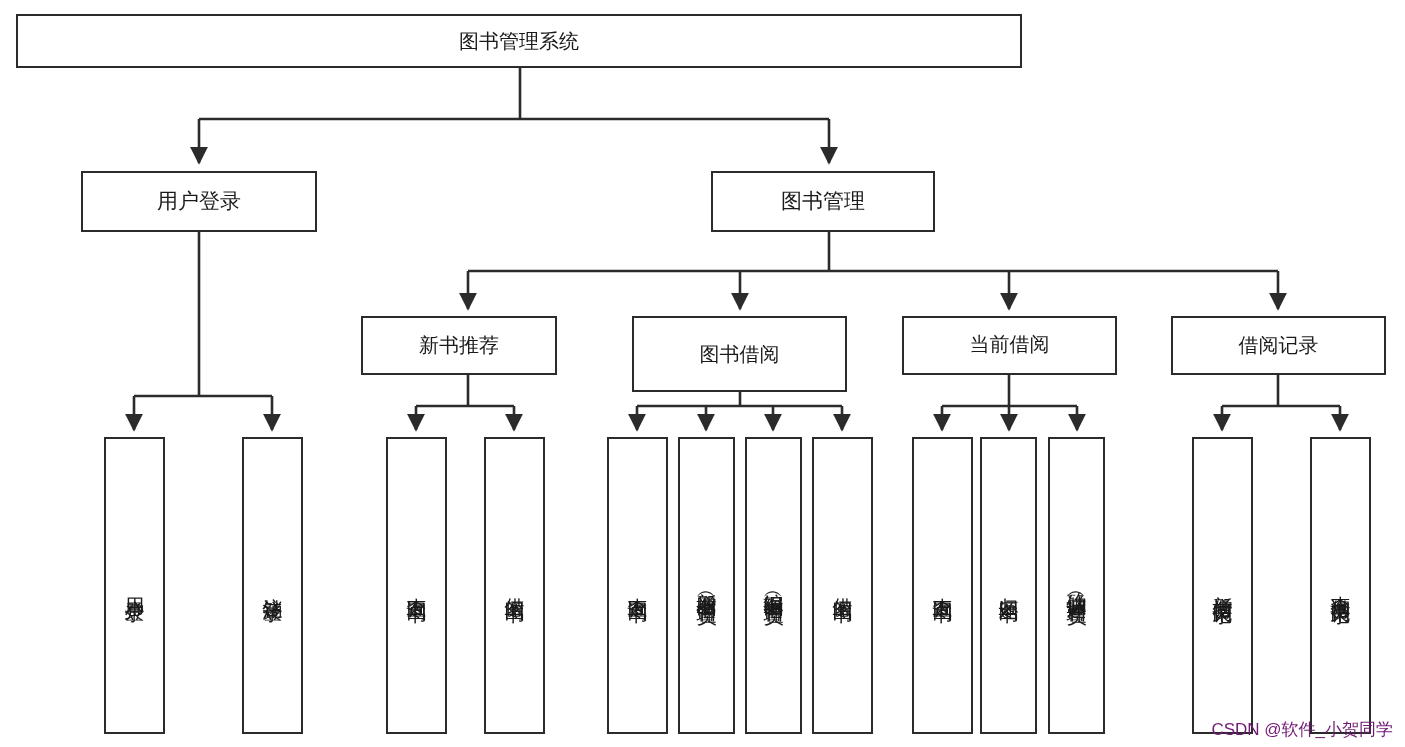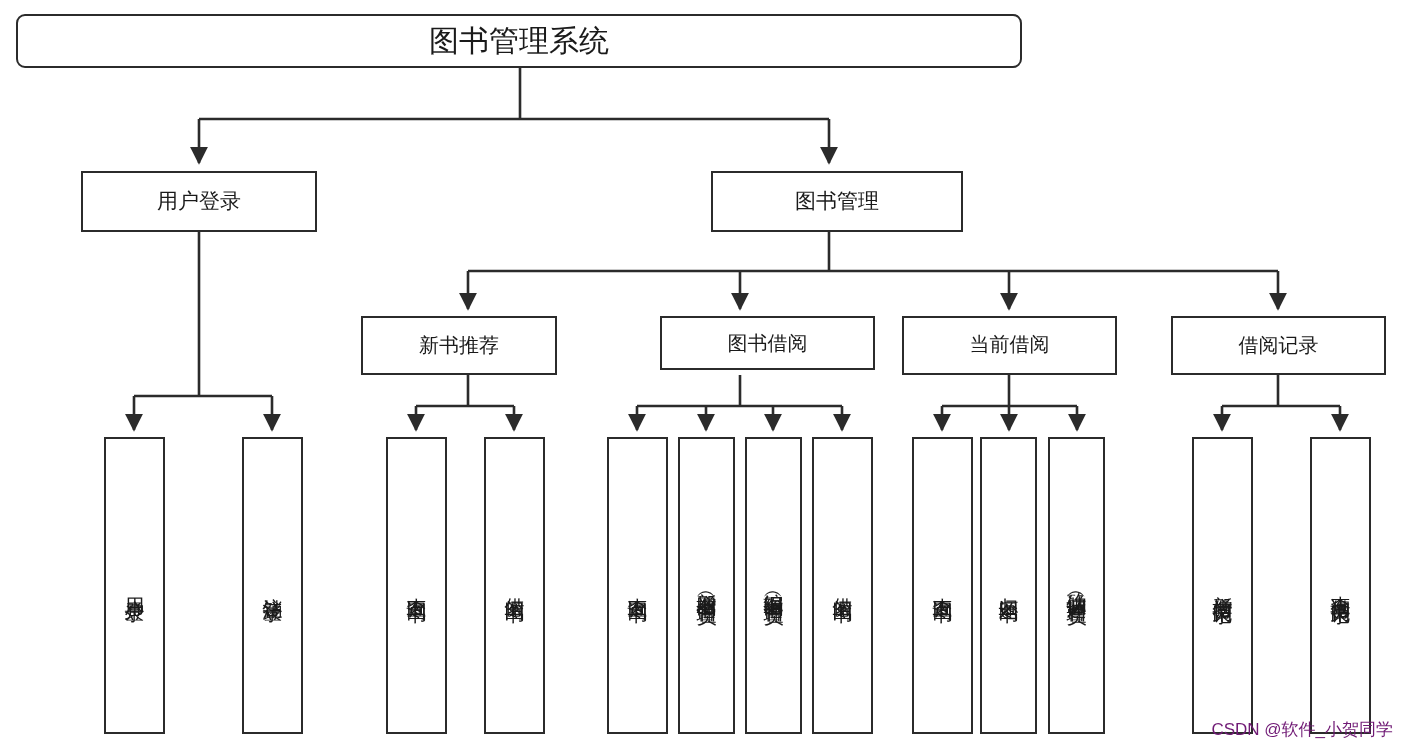--- a/index.html
+++ b/index.html
@@ -32,22 +32,21 @@
     border: 2px solid #2b2b2b;
     background: #ffffff;
     color: #1a1a1a;
     display: flex;
     align-items: center;
     justify-content: center;
     text-align: center;
     line-height: 1.25;
   }
   .node.root {
-    font-size: 30px;
-    border-radius: 9px;
+    font-size: 20px;
   }
   .node.lvl2 {
     font-size: 21px;
   }
   .node.lvl3 {
     font-size: 20px;
   }
   .node.leaf {
     font-size: 20px;
     writing-mode: vertical-rl;
@@ -133,29 +132,29 @@
   </svg>
 
   <div class="node root" style="left:16px; top:14px; width:1006px; height:54px;">
     <span class="label">图书管理系统</span>
   </div>
 
   <div class="node lvl2" style="left:81px; top:171px; width:236px; height:61px;">
     <span class="label">用户登录</span>
   </div>
 
-  <div class="node lvl2" style="left:711px; top:171px; width:252px; height:61px;">
+  <div class="node lvl2" style="left:711px; top:171px; width:224px; height:61px;">
     <span class="label">图书管理</span>
   </div>
 
   <div class="node lvl3" style="left:361px; top:316px; width:196px; height:59px;">
     <span class="label">新书推荐</span>
   </div>
 
-  <div class="node lvl3" style="left:660px; top:316px; width:215px; height:54px;">
+  <div class="node lvl3" style="left:632px; top:316px; width:215px; height:76px;">
     <span class="label">图书借阅</span>
   </div>
 
   <div class="node lvl3" style="left:902px; top:316px; width:215px; height:59px;font-family:Liberation Mono, monospace;">
     <span class="label">当前借阅</span>
   </div>
 
   <div class="node lvl3" style="left:1171px; top:316px; width:215px; height:59px;">
     <span class="label">借阅记录</span>
   </div>

